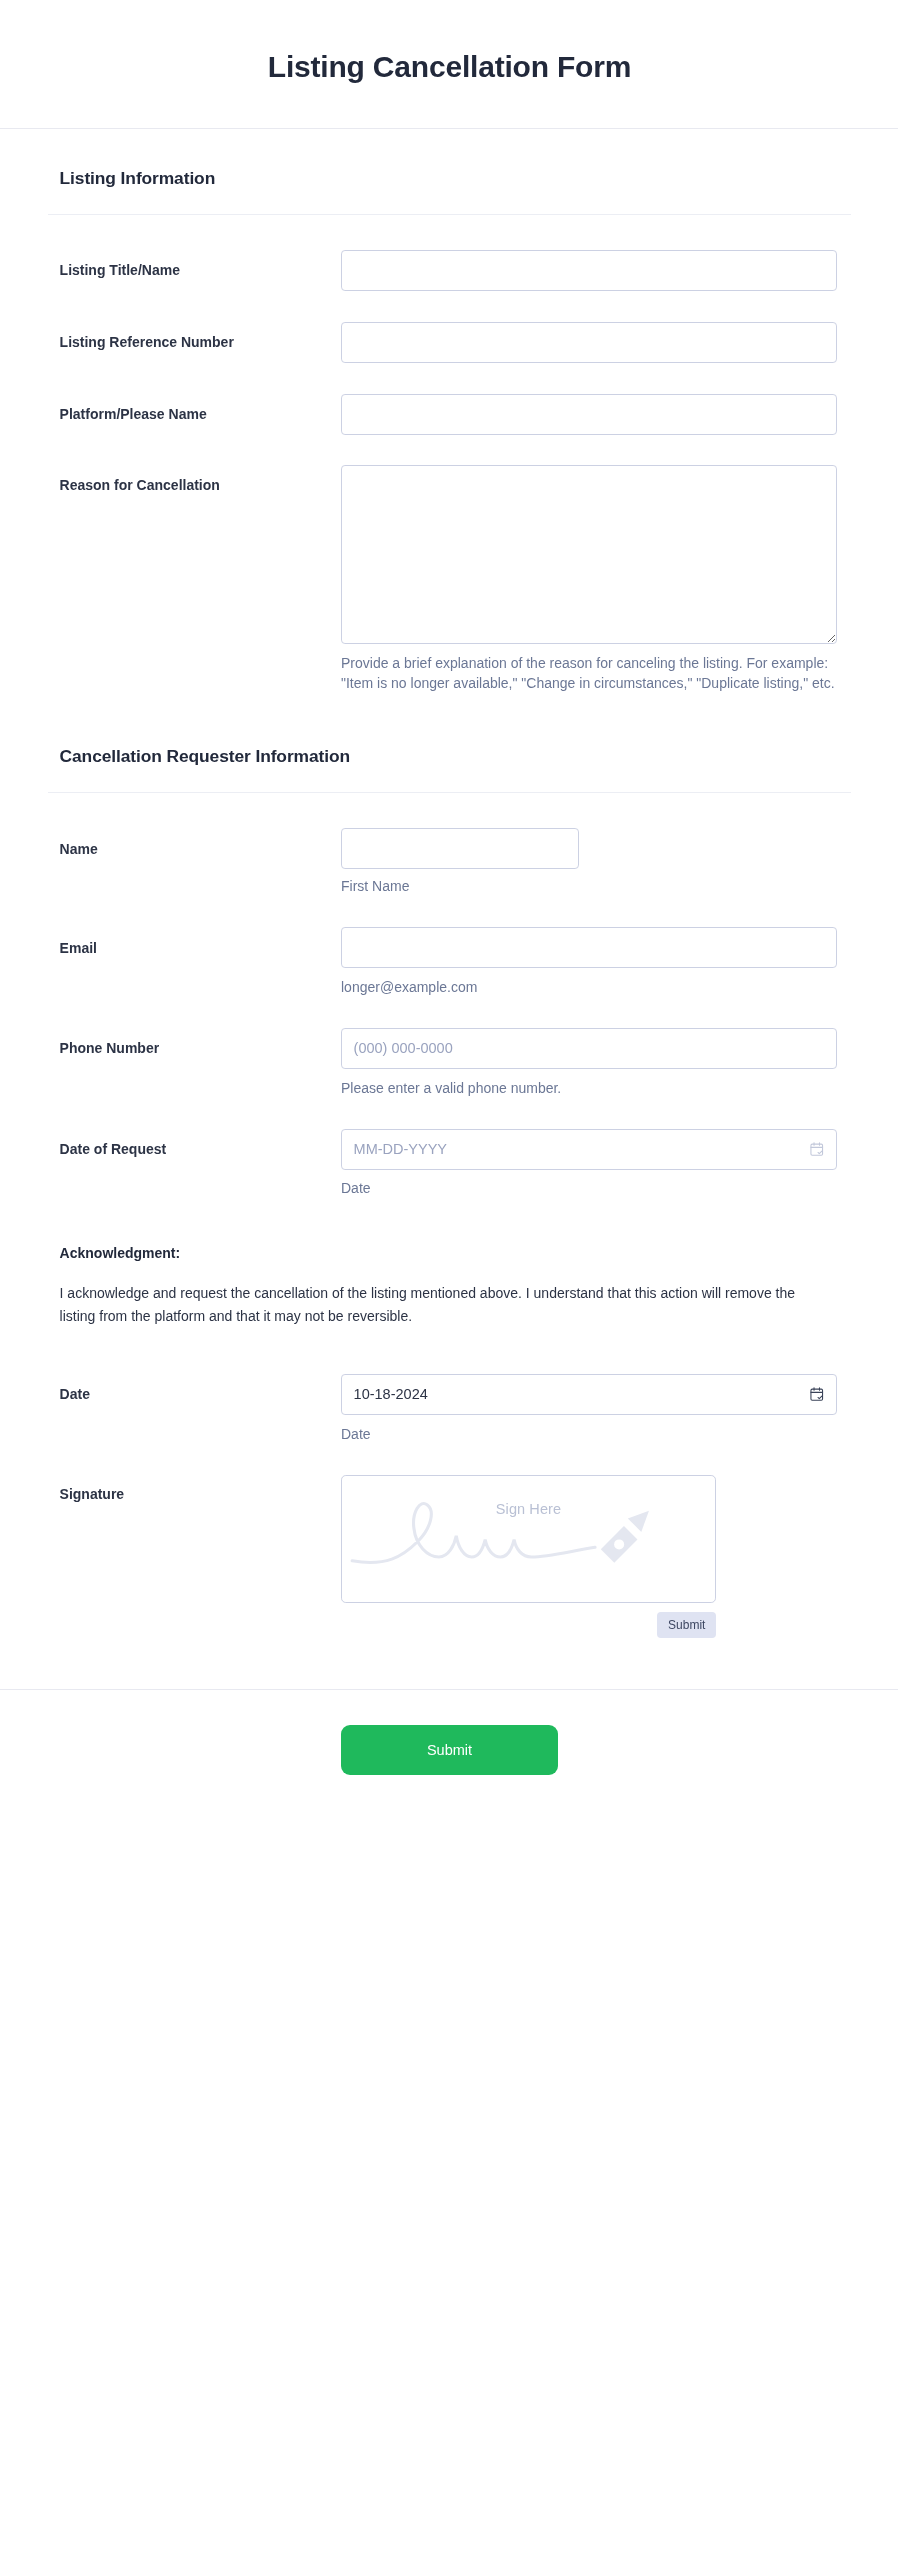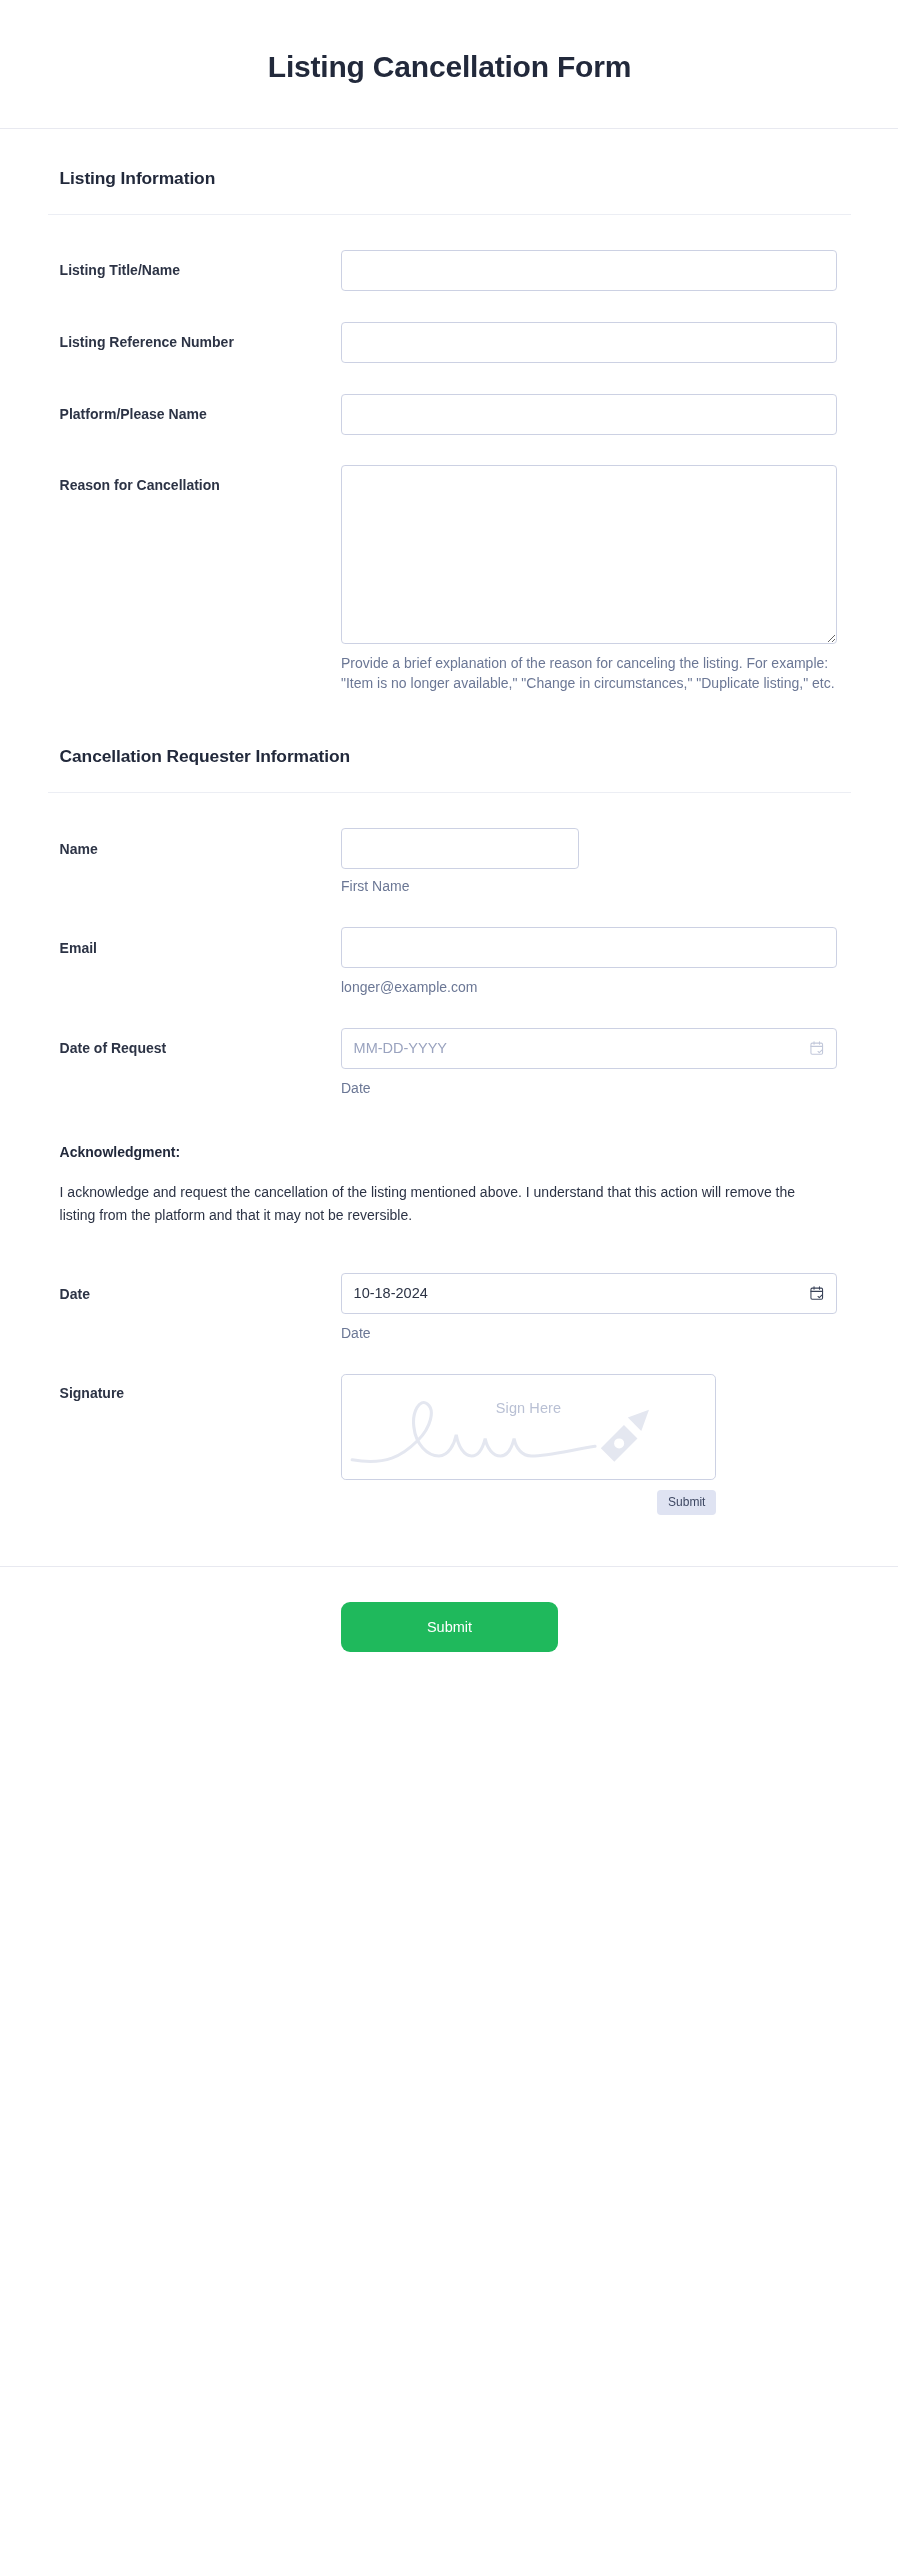--- a/index.html
+++ b/index.html
@@ -139,21 +139,21 @@
     width: 746px;
     font-size: 14px;
     line-height: 1.62;
     color: #2c3345;
   }
 
   
   .sig-pad {
     position: relative;
     width: 375px;
-    height: 106px;
+    height: 128px;
     border: 1px solid #ccd1e3;
     border-radius: 4.8px;
     background: #ffffff;
     overflow: hidden;
   }
   .sig-art {
     position: absolute;
     left: 0; top: 0;
     width: 375px; height: 106px;
   }
@@ -269,20 +269,27 @@
     </div>
 
     <div class="field-row">
       <div class="field-label">Email</div>
       <div class="field-control">
         <input class="txt" type="text" placeholder="" style="">
         <div class="sub-text">longer@example.com</div>
       </div>
     </div>
 
+    <div class="field-row">
+      <div class="field-label">Phone Number</div>
+      <div class="field-control">
+        <input class="txt" type="text" placeholder="(000) 000-0000" style="">
+        <div class="sub-text">Please enter a valid phone number.</div>
+      </div>
+    </div>
 
     <div class="field-row">
       <div class="field-label">Date of Request</div>
       <div class="field-control">
         <div class="date-wrap">
           <input class="txt" type="text" placeholder="MM-DD-YYYY" style="">
           <span class="cal-icon">
             <svg viewBox="0 0 16 16" width="15.5" height="15.5" fill="none" stroke="#c2c8da" stroke-width="1.1" stroke-linecap="round" stroke-linejoin="round">
               <rect x="2" y="3" width="12" height="11.5" rx="1.3"></rect>
               <line x1="2" y1="6.3" x2="14" y2="6.3"></line>

